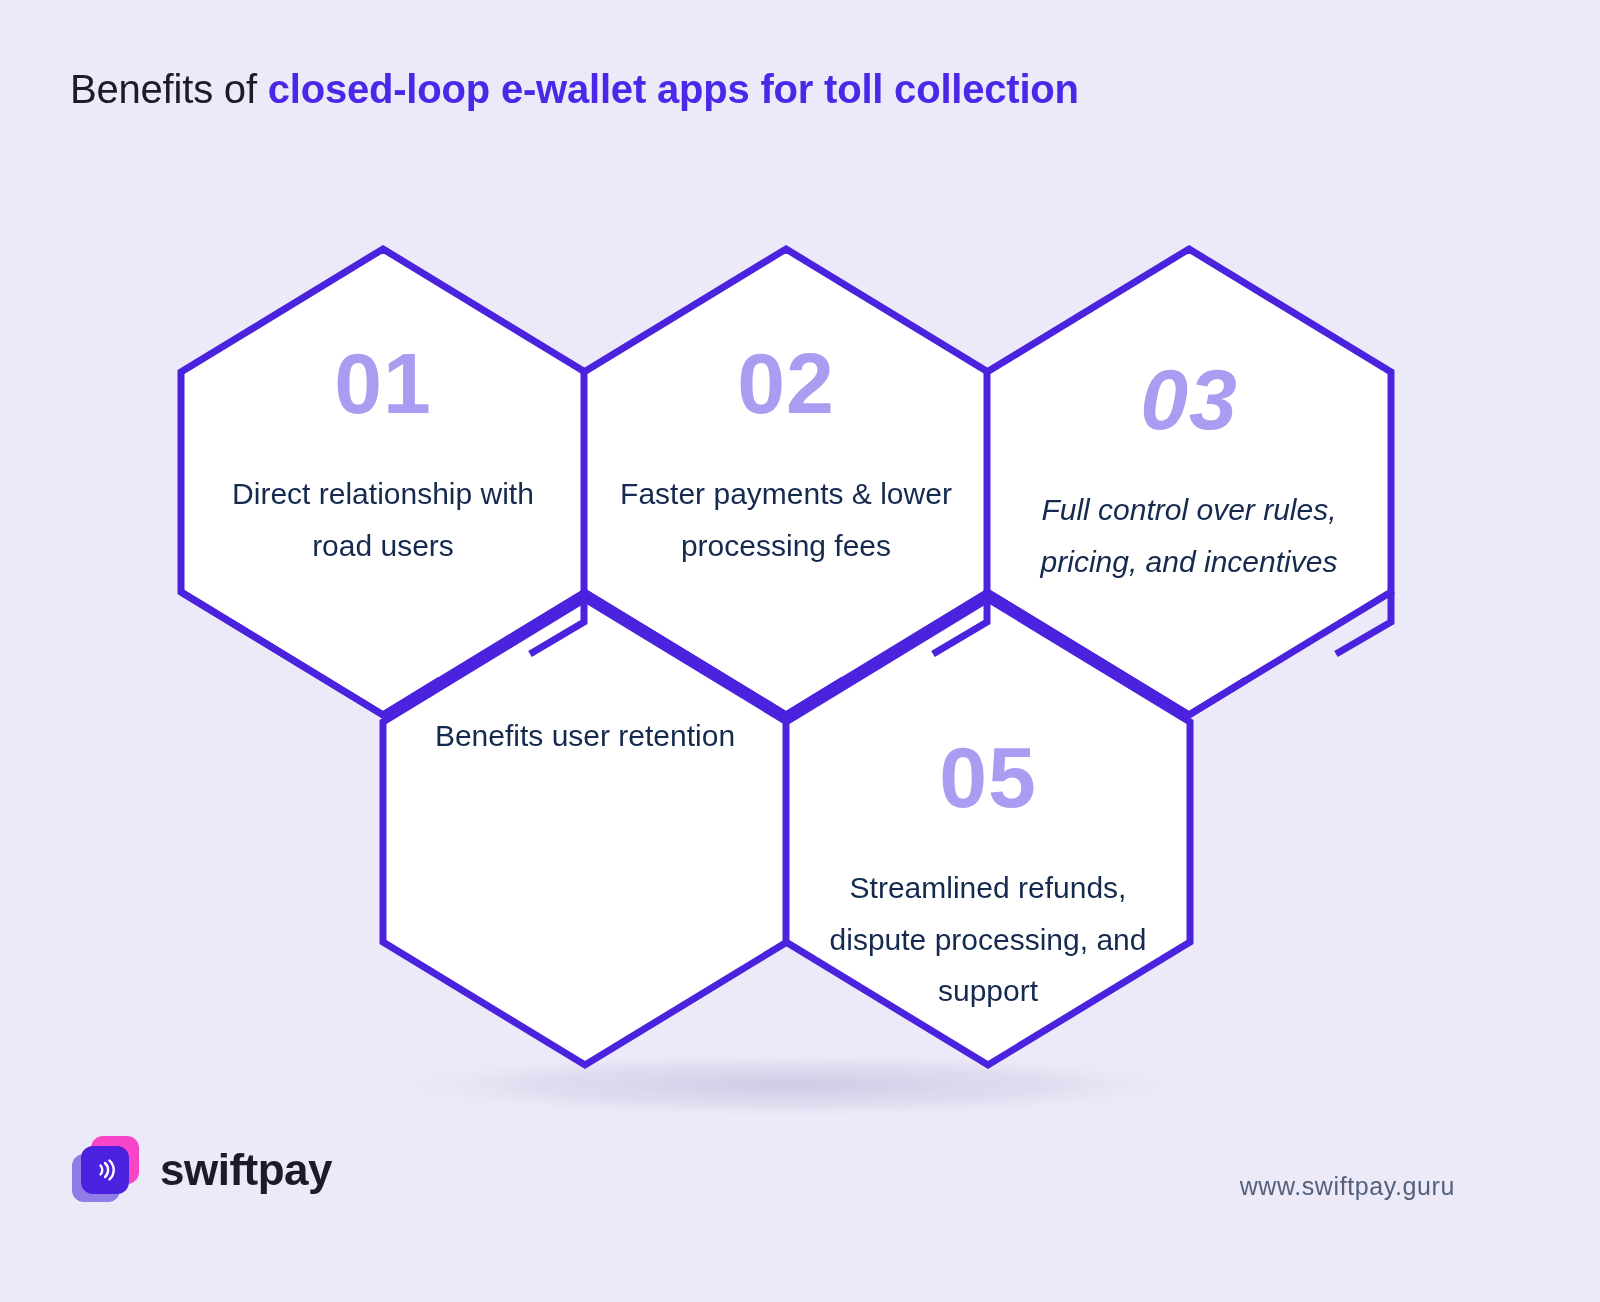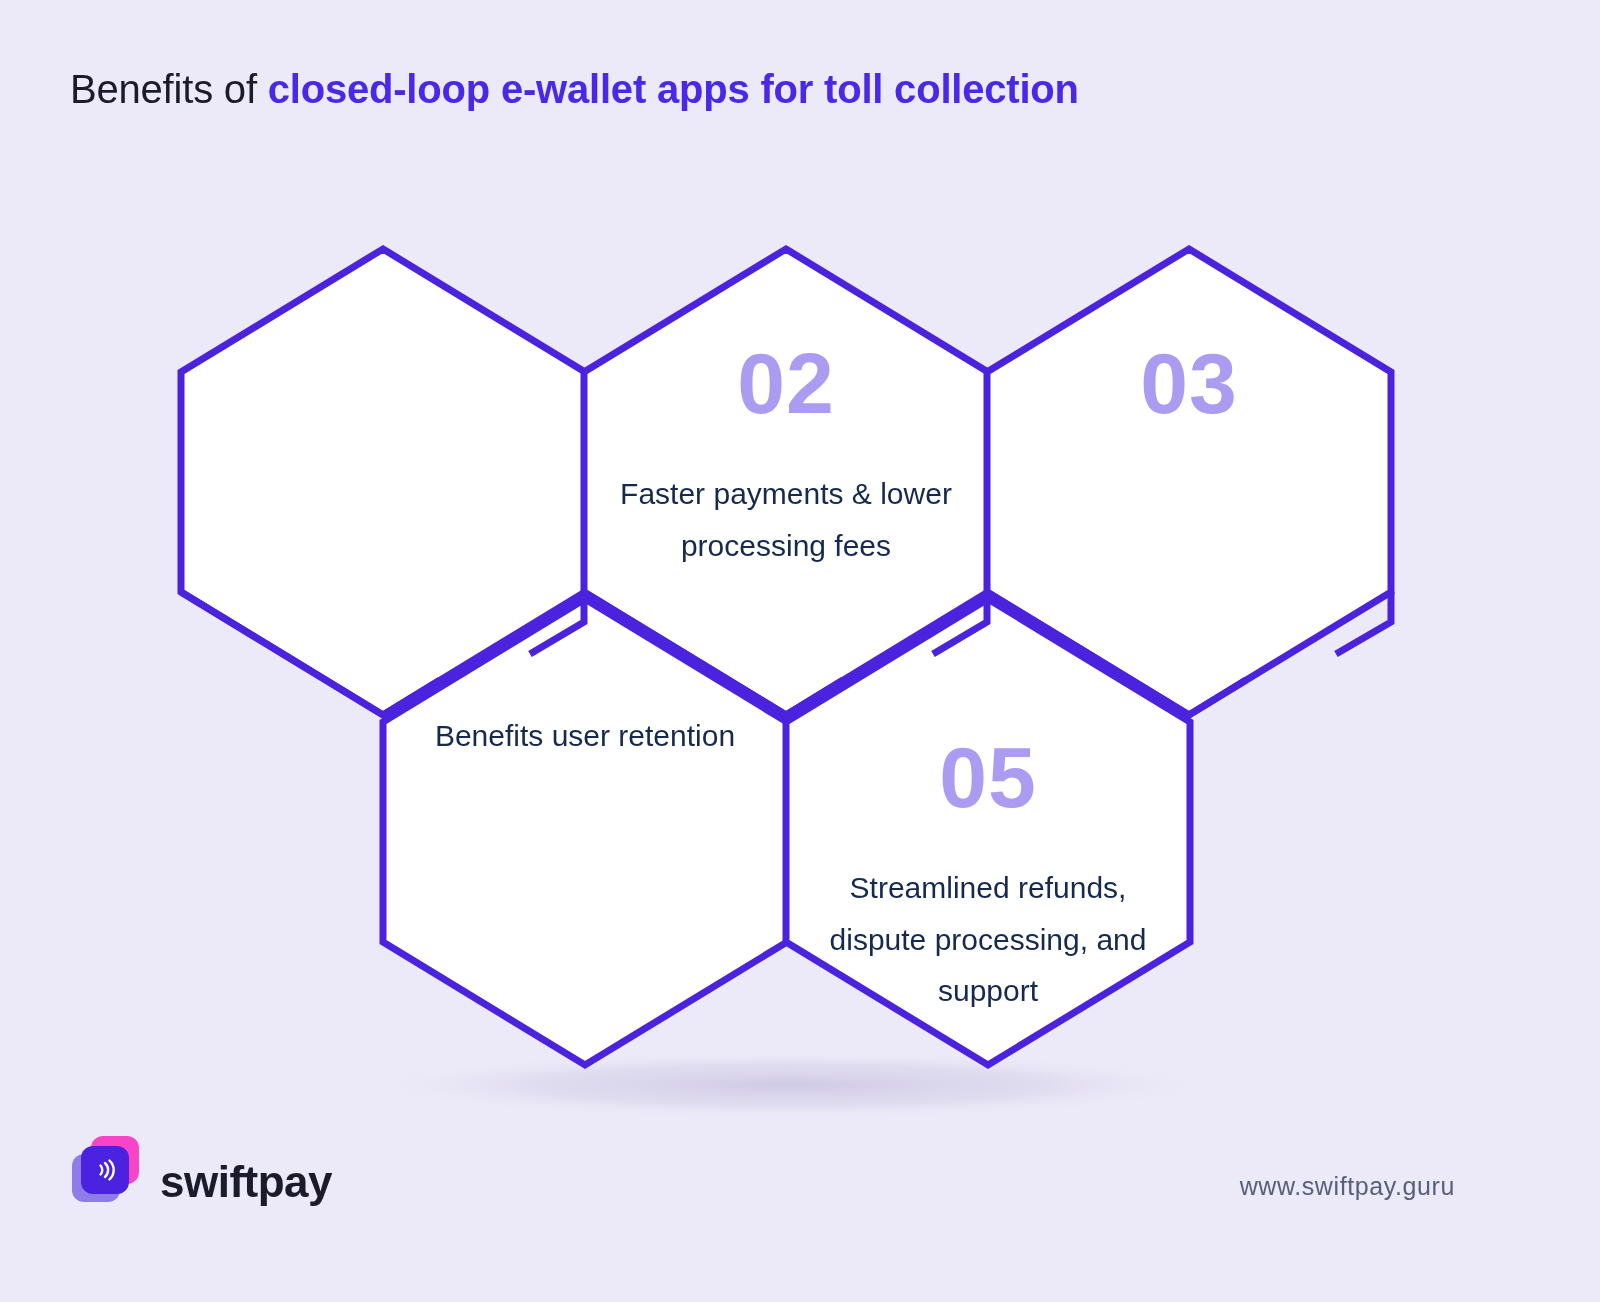--- a/index.html
+++ b/index.html
@@ -82,21 +82,21 @@
     padding: 0 26px;
     box-sizing: border-box;
   }
 
   
   .brand {
     position: absolute;
     left: 72px;
     top: 1136px;
     display: flex;
-    align-items: flex-end;
+    align-items: center;
     gap: 20px;
   }
   .brand-mark {
     position: relative;
     width: 68px;
     height: 68px;
   }
   .mark-sq {
     position: absolute;
     border-radius: 12px;
@@ -178,28 +178,33 @@
       <g fill="none" stroke="#4b22dd" stroke-width="7" stroke-linejoin="miter" stroke-linecap="butt">
         <polyline points="181,592 383,715 440,680"></polyline>
         <polyline points="530,654 584,622 584,592"></polyline>
         <polyline points="584,592 786,715 843,680"></polyline>
         <polyline points="933,654 987,622 987,592"></polyline>
         <polyline points="987,592 1189,715 1246,680"></polyline>
         <polyline points="1336,654 1391,622 1391,592"></polyline>
       </g>
     </svg>
 
+    <div class="hex-label" style="left:383px; top:340px;">
+      <div class="hex-num">01</div>
+      <div class="hex-text">Direct relationship with road users</div>
+    </div>
 
     <div class="hex-label" style="left:786px; top:340px;">
       <div class="hex-num">02</div>
       <div class="hex-text">Faster payments &amp; lower processing fees</div>
     </div>
 
-    <div class="hex-label" style="left:1189px; top:340px;">
+    <div class="hex-label" style="left:1189px; top:356px;font-style:italic;">
       <div class="hex-num">03</div>
+      <div class="hex-text">Full control over rules, pricing, and incentives</div>
     </div>
 
     <div class="hex-label" style="left:585px; top:710px;">
       <div class="hex-text">Benefits user retention</div>
     </div>
 
     <div class="hex-label" style="left:988px; top:734px;">
       <div class="hex-num">05</div>
       <div class="hex-text">Streamlined refunds, dispute processing, and support</div>
     </div>

